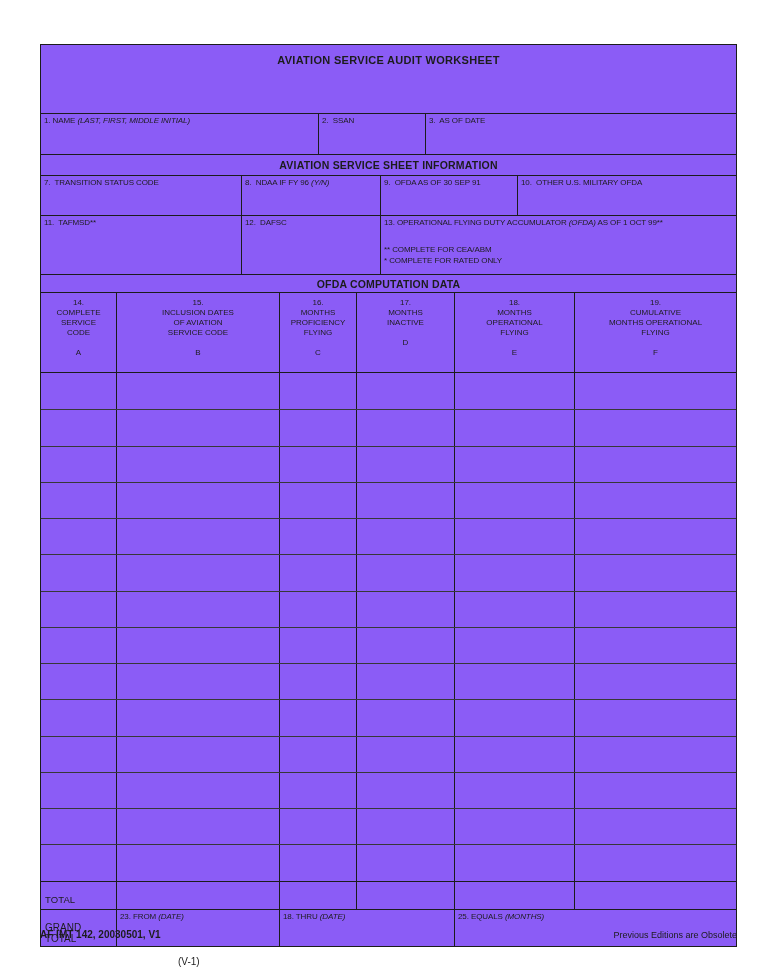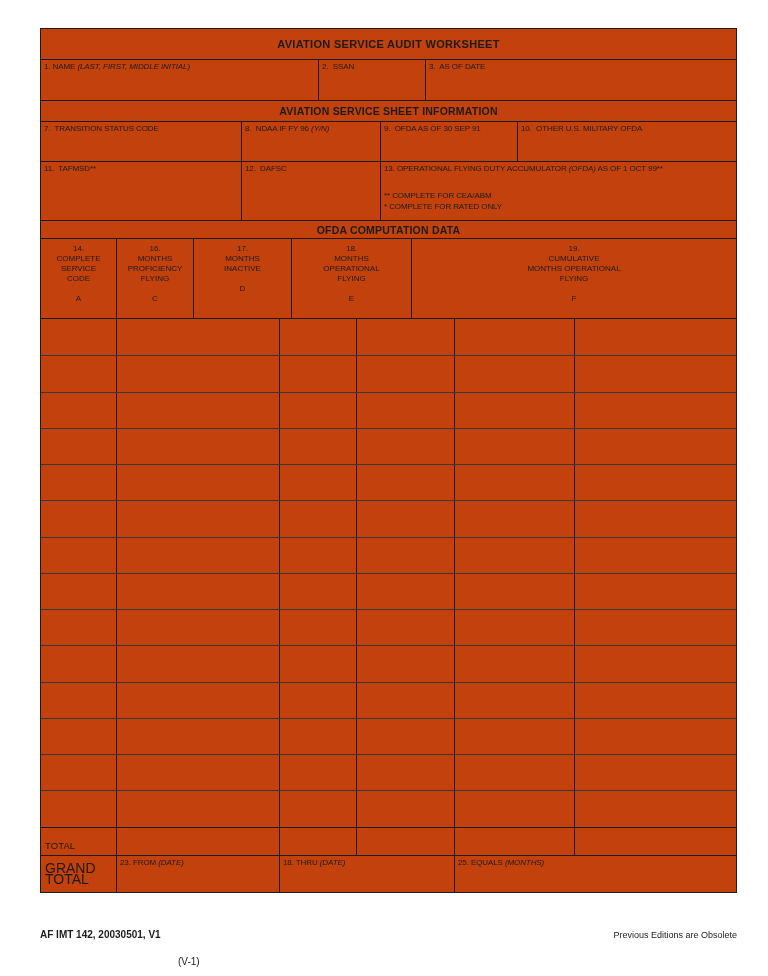--- a/index.html
+++ b/index.html
@@ -3,22 +3,22 @@
 <meta charset="utf-8">
 <style>
   * { margin:0; padding:0; box-sizing:border-box; }
   html,body { background:#ffffff; }
   body {
     width:768px; height:976px; position:relative;
     font-family:"Liberation Sans", sans-serif; color:#1c1c1c;
     -webkit-font-smoothing:antialiased;
   }
   .form {
-    position:absolute; left:40px; top:28px; width:697px;
-    border:1px solid #1c1c1c; background:#c2410c;
+    position:absolute; left:40px; top:44px; width:697px;
+    border:1px solid #1c1c1c; background:#8b5cf6;
   }
   .form > * { border-top:1px solid #1c1c1c; }
   .form > *:first-child { border-top:0; }
 
   .trow { display:flex; align-items:stretch; }
   .cell { border-left:1px solid #1c1c1c; position:relative; overflow:hidden; }
   .cell:first-child { border-left:0; }
 
   .lbl {
     display:block; font-size:8px; line-height:10px; letter-spacing:-0.1px;
@@ -26,21 +26,21 @@
   }
   .lbl i { font-style:italic; }
 
   .title-row { height:30px; display:flex; align-items:center; justify-content:center;
     font-weight:bold; font-size:11px; letter-spacing:0.3px; }
   .bar { display:flex; align-items:center; justify-content:center;
     font-weight:bold; font-size:10.5px; letter-spacing:0.2px; }
   .bar2 { height:21px; }
   .bar3 { height:18px; }
 
-  .row-1 { height:41px; }
+  .row-1 { height:41px;margin-top:38px; }
   .row-4 { height:34px; }
   .row-7 { height:40px; }
   .row-11 { height:59px; }
 
   .w-name { flex:0 0 277px; } .w-ssan { flex:0 0 107px; } .w-flex { flex:1 1 auto; }
   .w-s2a { flex:0 0 200px; } .w-s2b { flex:0 0 139px; } .w-s2c { flex:0 0 137px; }
 
   .col-a { flex:0 0 75px; } .col-b { flex:0 0 163px; } .col-c { flex:0 0 77px; }
   .col-d { flex:0 0 98px; } .col-e { flex:0 0 120px; } .col-f { flex:1 1 auto; }
 
@@ -49,22 +49,22 @@
   .hletter { margin-top:10px; }
 
   .body-rows .trow { height:36.28px; border-top:1px solid #383838; }
   .body-rows .trow:first-child { border-top:0; }
 
   .total-row { height:28px; }
   .total-label-cell { display:flex; align-items:flex-end; padding:2px 4px 4px 4px;
     font-size:9.5px; letter-spacing:0.1px; }
 
   .grand-row { height:37px; }
-  .grand-label-cell { display:flex; flex-direction:column; justify-content:center;
-    padding:2px 4px; font-size:14px; line-height:11px; }
+  .grand-label-cell { display:flex; flex-direction:column; justify-content:flex-end;
+    padding:2px 4px; font-size:10px; line-height:11px; }
 
   .notes { margin-top:16px; }
   .notes .lbl { padding-top:0; line-height:11px; }
 
   .footer-id { position:absolute; left:40px; top:929px; font-weight:bold; font-size:10px; }
   .footer-obsolete { position:absolute; left:40px; top:930px; width:697px;
     text-align:right; font-size:9px; }
   .footer-version { position:absolute; left:130px; top:956px; font-weight:normal; font-size:10px;margin-left:48px; }
 </style>
 </head>
@@ -123,20 +123,27 @@
   <div class="bar bar3">OFDA COMPUTATION DATA</div>
 
   <div class="trow header-row">
       <div class="cell hcell col-a">
         <div>14.</div>
         <div>COMPLETE</div>
         <div>SERVICE</div>
         <div>CODE</div>
         <div class="hletter">A</div>
       </div>
+      <div class="cell hcell col-b">
+        <div>15.</div>
+        <div>INCLUSION DATES</div>
+        <div>OF AVIATION</div>
+        <div>SERVICE CODE</div>
+        <div class="hletter">B</div>
+      </div>
       <div class="cell hcell col-c">
         <div>16.</div>
         <div>MONTHS</div>
         <div>PROFICIENCY</div>
         <div>FLYING</div>
         <div class="hletter">C</div>
       </div>
       <div class="cell hcell col-d">
         <div>17.</div>
         <div>MONTHS</div>

